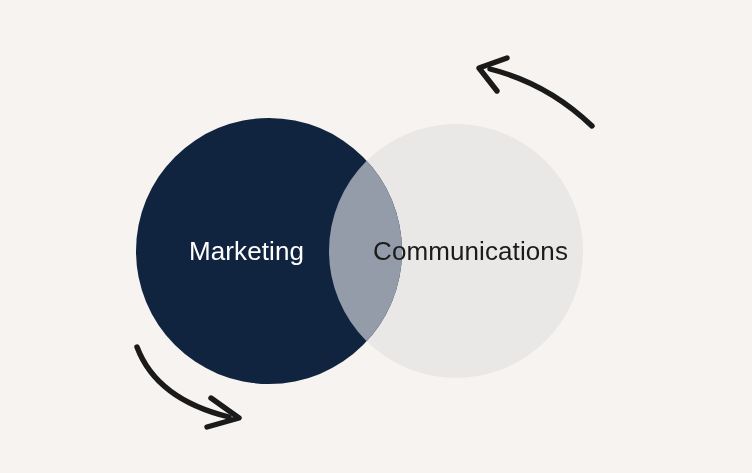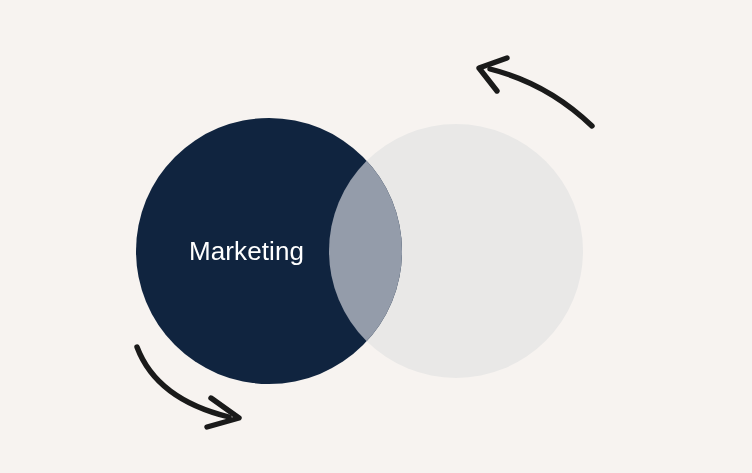--- a/index.html
+++ b/index.html
@@ -76,14 +76,15 @@
 
     <g>
       <path id="arrow-bl-shaft" d="M 137 347 C 149 379 176 404 229 417" fill="none" stroke="#1a1a1a" stroke-width="5.4" stroke-linecap="round"></path>
       <path id="arrow-bl-head" d="M 211 398 L 239 418 L 207 427" fill="none" stroke="#1a1a1a" stroke-width="5.4" stroke-linecap="round" stroke-linejoin="round"></path>
     </g>
 
   </svg>
 
   <div class="circle-label" id="label-marketing" style="color: rgb(255, 255, 255); left: 189px; top: 238px;">Marketing</div>
 
+  <div class="circle-label" id="label-communications" style="color: rgb(27, 27, 27); left: 373px; top: 238px;">Communications</div>
 
 </div>
 
 </body></html>

